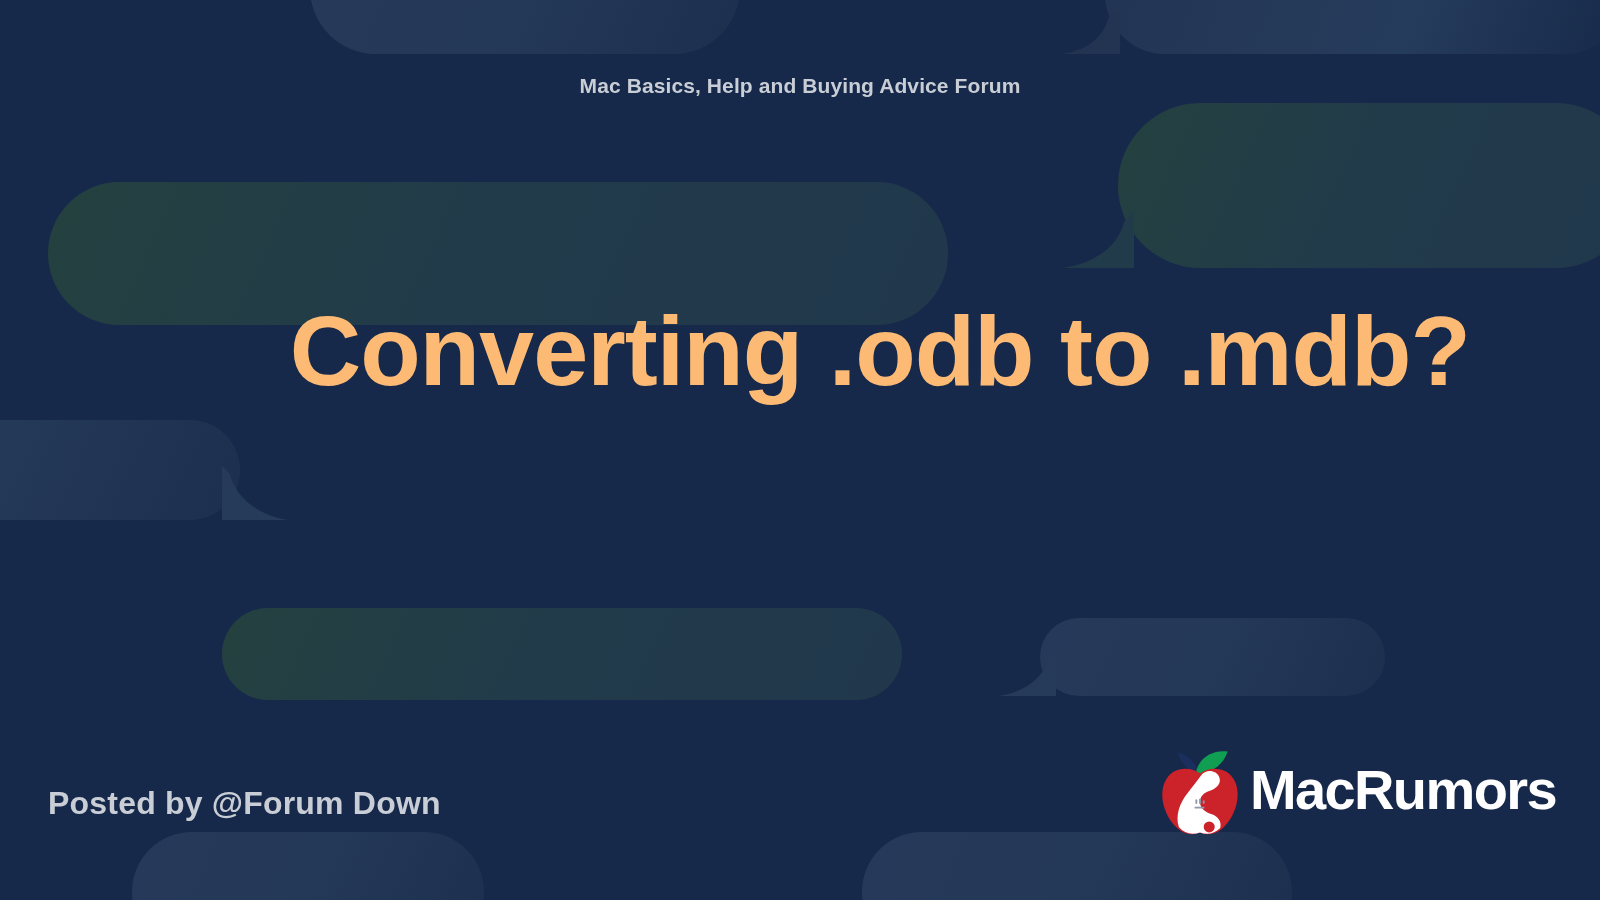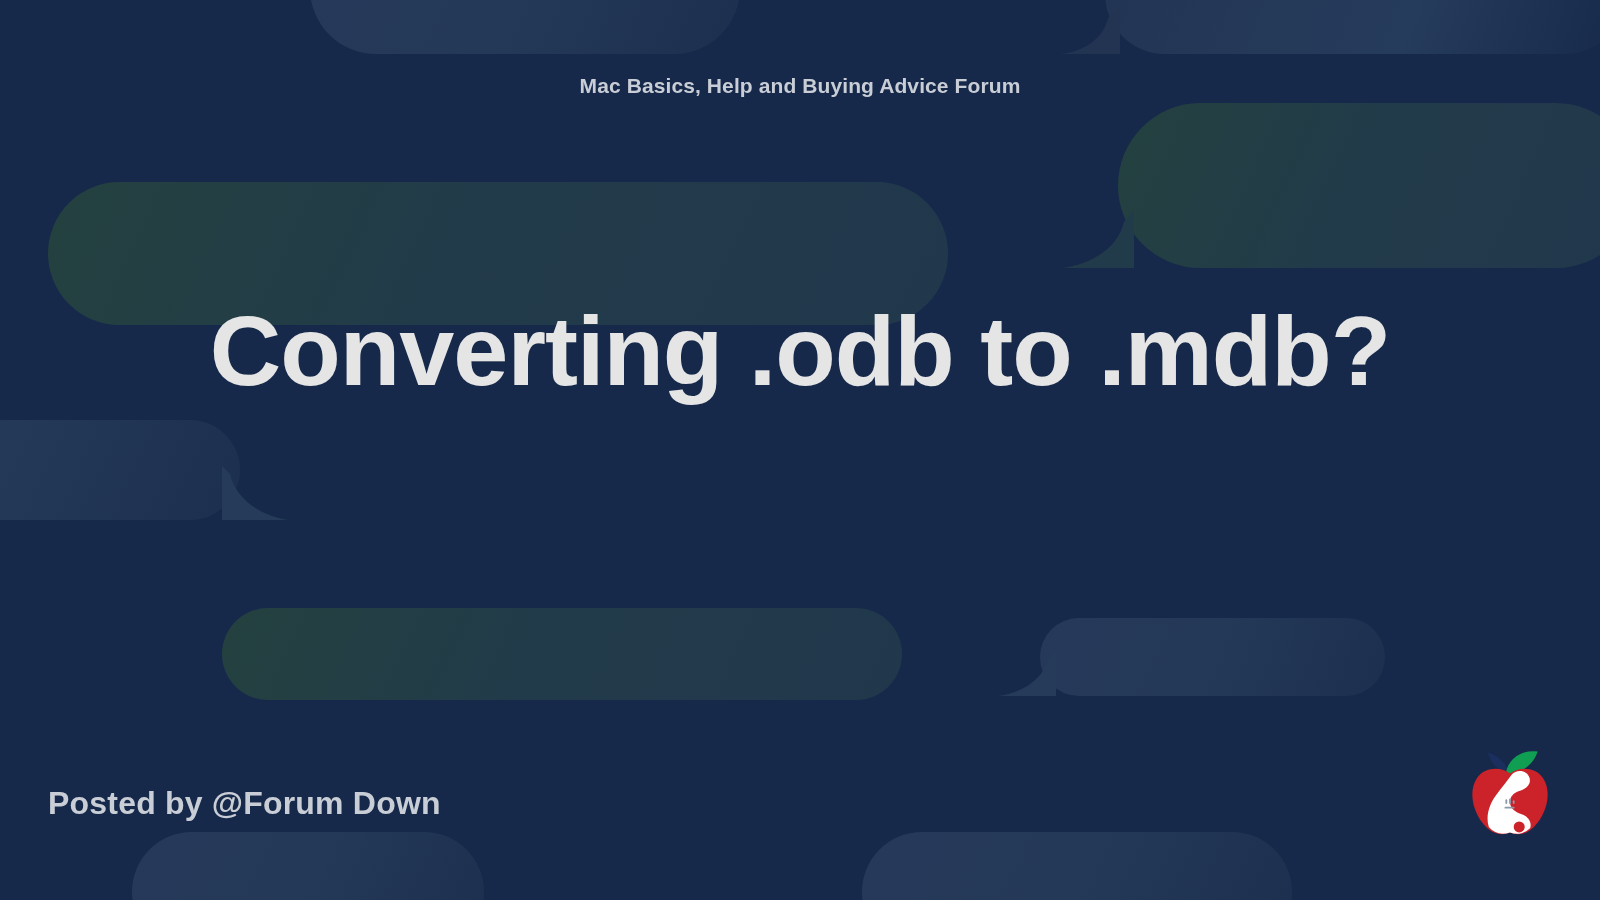--- a/index.html
+++ b/index.html
@@ -53,22 +53,22 @@
     letter-spacing:0.1px;
     color:#c9ced6;
   }
 
   
   #title {
     position:absolute;
     top:286px;
     left:130px;
     width:1340px;
-    text-align:center;
-    color:#e5e5e5;
+    text-align:right;
+    color:#fdba74;
     font-size:99px;
     font-weight:bold;
     line-height:1.31;
     letter-spacing:-1px;
   }
 
   
   #byline {
     position:absolute;
     left:48px;
@@ -169,15 +169,16 @@
 
       <g fill="#8d9aa8">
         <rect x="45" y="58" width="2" height="5" rx="1"></rect>
         <rect x="49" y="57" width="2" height="6" rx="1"></rect>
         <rect x="53" y="59" width="2" height="4" rx="1"></rect>
         <rect x="44" y="66" width="11" height="2" rx="1"></rect>
       </g>
 
       <circle cx="60" cy="88" r="6" fill="#cc2229"></circle>
     </svg>
+    <span id="logo-word">MacRumors</span>
   </div>
 
 </div>
 
 </body></html>

